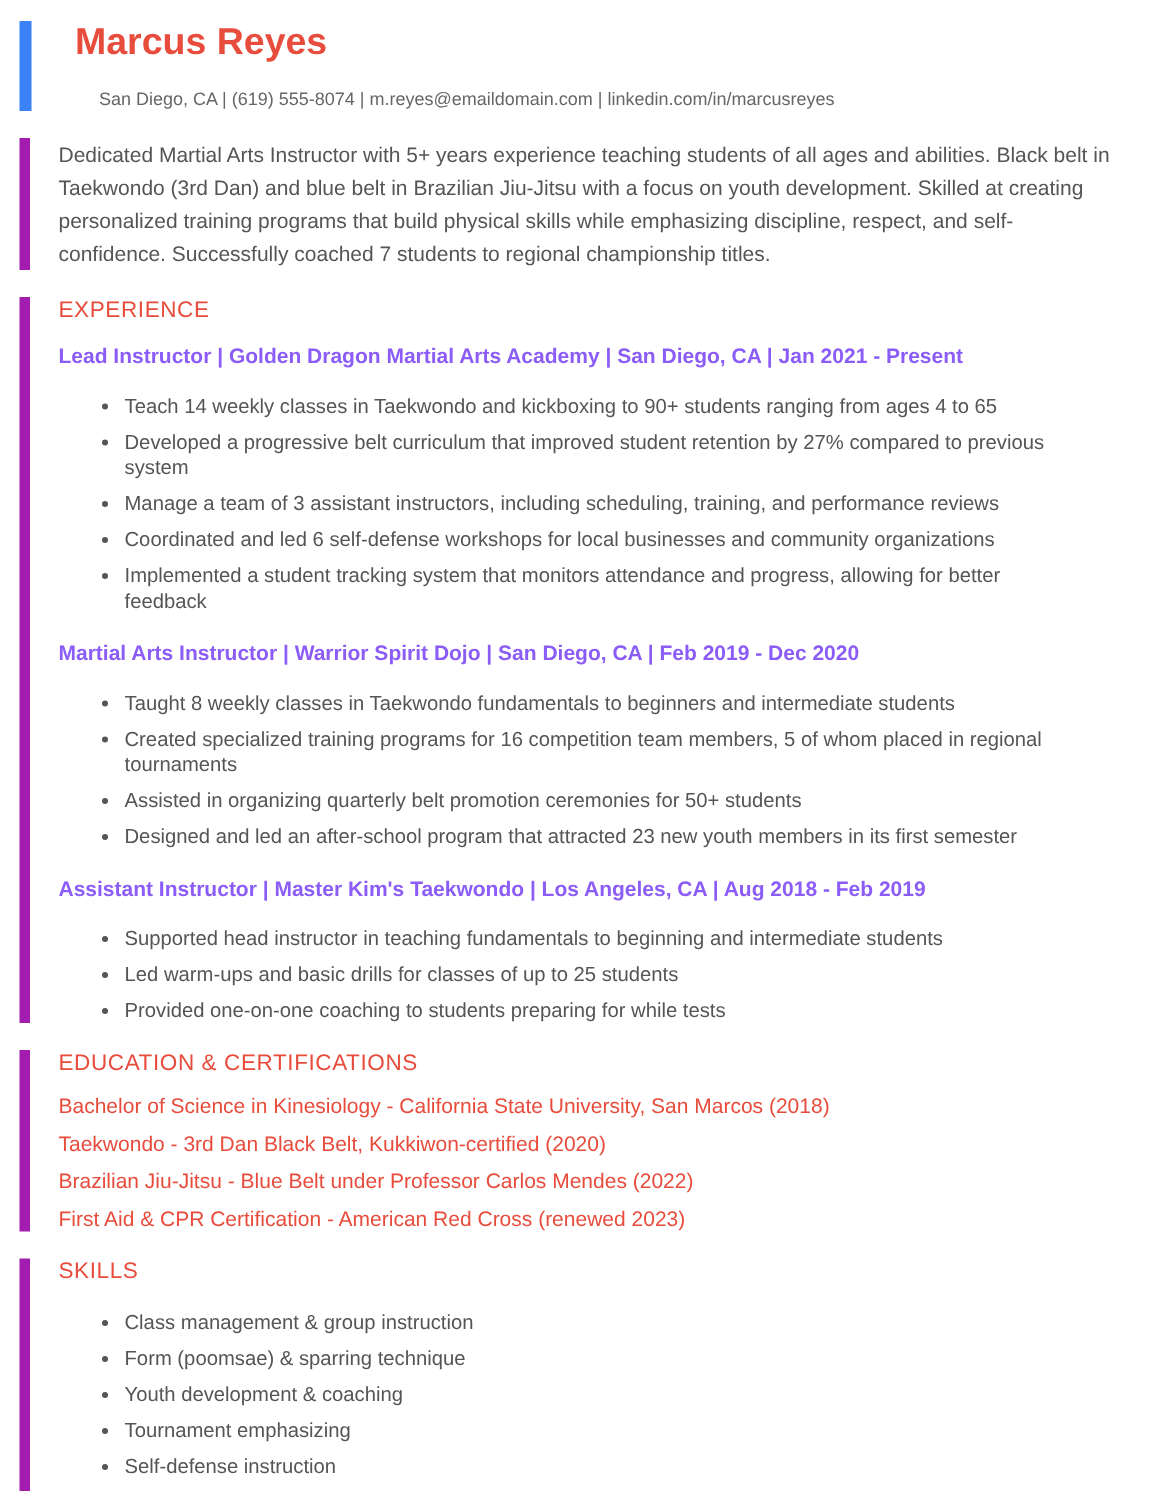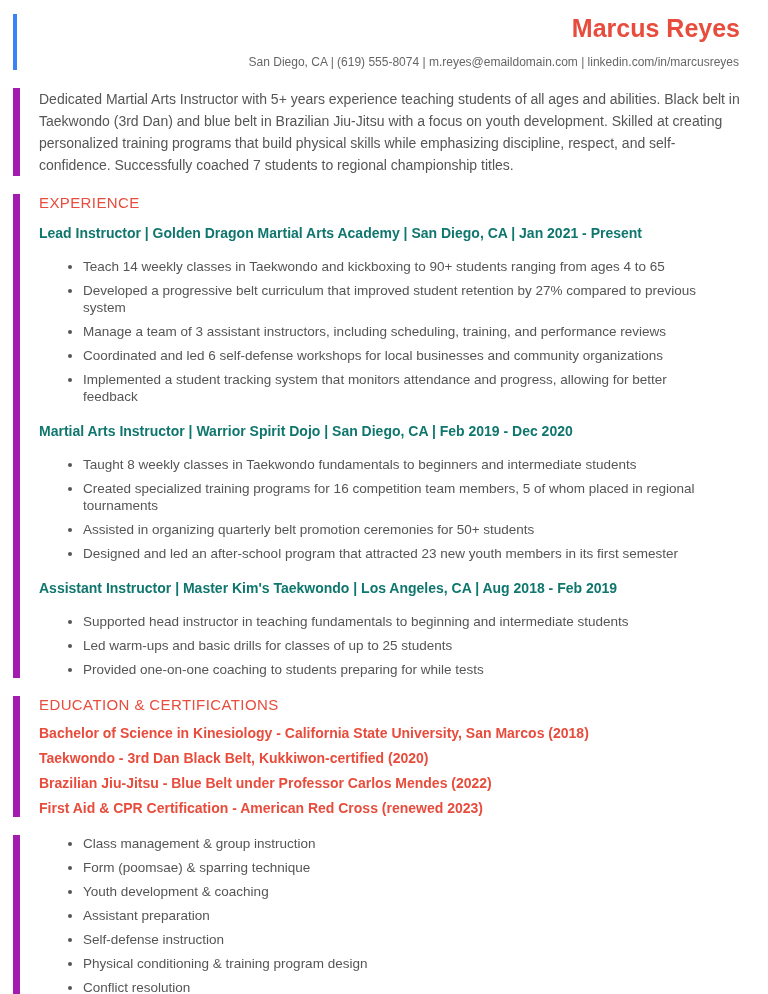--- a/index.html
+++ b/index.html
@@ -10,33 +10,32 @@
     overflow: hidden;
     background: #ffffff;
     font-family: "Liberation Sans", "DejaVu Sans", sans-serif;
     color: #555555;
   }
   .page {
     padding: 14px 28px 0 13px;
   }
   
   .header {
-    border-left: 4px solid #3b82f6;
+    border-left: 8px solid #3b82f6;
     padding-left: 29px;
-    text-align: right;
   }
   .name {
     margin: 0 0 12px 0;
     font-size: 25px;
     line-height: 29px;
     font-weight: bold;
     color: #e74c3c;
   }
   .contact {
-    margin: 1px;
+    margin: 16px;
     font-size: 12px;
     line-height: 15px;
     color: #666666;
   }
   
   .block {
     border-left: 7px solid #a21caf;
     padding-left: 19px;
     margin-top: 18px;
   }
@@ -53,38 +52,38 @@
     font-weight: normal;
     letter-spacing: 0.4px;
     color: #e74c3c;
   }
   .job-title {
     margin: 0 0 9px 0;
     padding-top: 2px;
     font-size: 14px;
     line-height: 17px;
     font-weight: bold;
-    color: #0f766e;
+    color: #8b5cf6;
   }
   ul.bullets {
     margin: 16px;
     padding: 0 0 0 28px;
     list-style-type: disc;
   }
   ul.bullets li {
     font-size: 13.5px;
     line-height: 17px;
     margin-bottom: 7px;
     color: #555555;
   }
   .cert-line {
     margin: 0 0 8px 0;
     font-size: 14px;
     line-height: 17px;
-    font-weight: bold;
+    font-weight: normal;
     color: #e74c3c;
   }
 </style>
 </head>
 <body>
 
 <div class="page">
 
   <div class="header">
     <h1 class="name">Marcus Reyes</h1>
@@ -125,25 +124,26 @@
 
   <div class="block">
     <h2 class="section-heading">EDUCATION &amp; CERTIFICATIONS</h2>
     <p class="cert-line">Bachelor of Science in Kinesiology - California State University, San Marcos (2018)</p>
     <p class="cert-line">Taekwondo - 3rd Dan Black Belt, Kukkiwon-certified (2020)</p>
     <p class="cert-line">Brazilian Jiu-Jitsu - Blue Belt under Professor Carlos Mendes (2022)</p>
     <p class="cert-line">First Aid &amp; CPR Certification - American Red Cross (renewed 2023)</p>
   </div>
 
   <div class="block">
+    <h2 class="section-heading">SKILLS</h2>
     <ul class="bullets">
       <li>Class management &amp; group instruction</li>
       <li>Form (poomsae) &amp; sparring technique</li>
       <li>Youth development &amp; coaching</li>
-      <li>Assistant preparation</li>
+      <li>Tournament emphasizing</li>
       <li>Self-defense instruction</li>
       <li>Physical conditioning &amp; training program design</li>
       <li>Conflict resolution</li>
       <li>Student progress assessment</li>
     </ul>
   </div>
 
 </div>
 
 </body></html>

